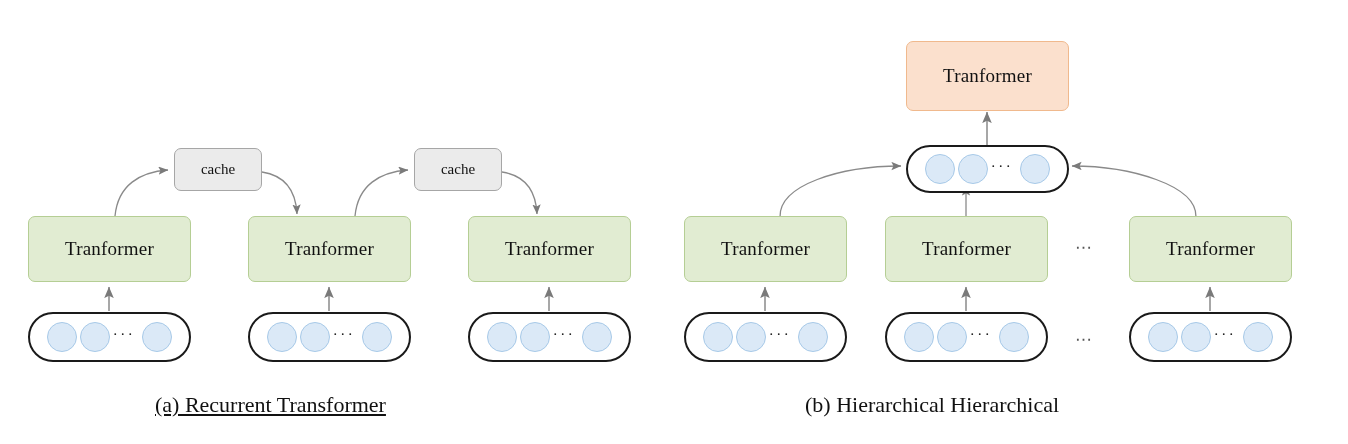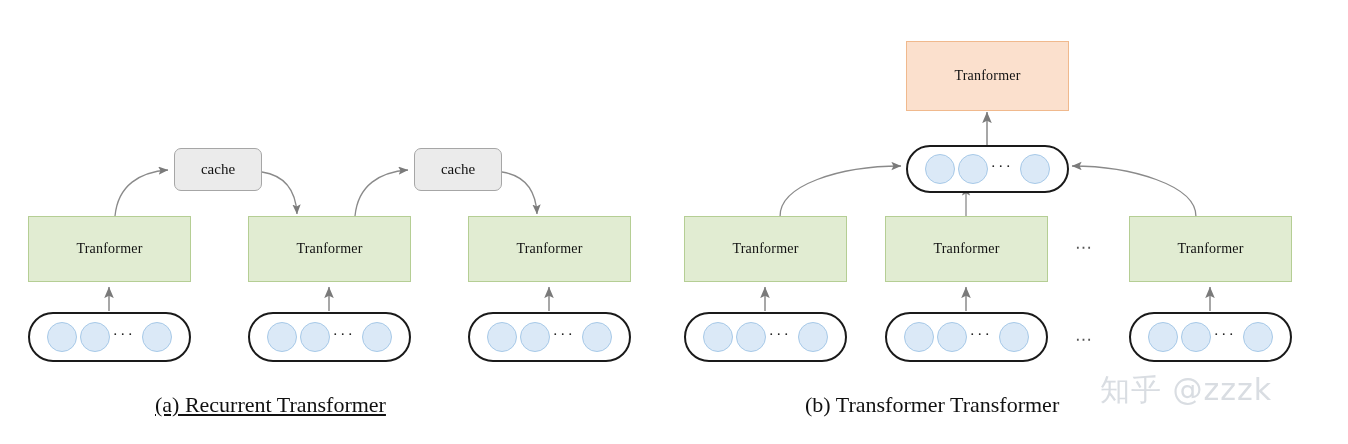--- a/index.html
+++ b/index.html
@@ -5,21 +5,21 @@
   html,body{margin:0;padding:0;background:#ffffff;}
   body{width:1348px;height:444px;overflow:hidden;
        font-family:"Liberation Serif","DejaVu Serif",serif;}
   #root{position:relative;width:1348px;height:444px;background:#fff;}
 
   .svg-layer{position:absolute;left:0;top:0;width:1348px;height:444px;}
 
   .node{position:absolute;box-sizing:border-box;display:flex;
         align-items:center;justify-content:center;}
 
-  .tbox{border-radius:0;font-size:14px;color:#111;letter-spacing:.2px;}
+  .tbox{border-radius:7px;font-size:19px;color:#111;letter-spacing:.2px;}
   .tbox.green{background:#e1ecd2;border:1.4px solid #b5ce94;}
   .tbox.orange{background:#fbe0cd;border:1.4px solid #f0b98d;}
   .cachebox{background:#ebebeb;border:1.6px solid #a6a6a6;border-radius:7px;
             font-size:15px;color:#111;}
 
   .capsule{border:2px solid #1a1a1a;border-radius:999px;background:#fff;
            display:flex;align-items:center;justify-content:center;gap:0px;}
   .dot{width:30px;height:30px;border-radius:50%;background:#dbe9f7;
        border:1.6px solid #a7c9e8;box-sizing:border-box;flex:0 0 auto;}
   .dot.sp{margin-left:3px;}
@@ -157,17 +157,16 @@
   <div class="node capsule" style="left:1129px;top:312px;width:163px;height:50px;">
     <span class="dot"></span>
     <span class="dot sp"></span>
     <span class="ell">···</span>
     <span class="dot last"></span>
   </div>
 
   <span class="ell-between" style="left:1075px;top:331px;">⋯</span>
 
   <div class="caption" style="left:155px;top:392px;text-decoration:underline;">(a)  Recurrent Transformer</div>
-  <div class="caption" style="left:805px;top:392px;">(b)  Transformer Transformer</div>
+  <div class="caption" style="left:805px;top:392px;">(b)  Hierarchical Hierarchical</div>
 
-  <div class="watermark" style="left:1100px;top:370px;">知乎 @zzzk</div>
 
 </div>
 
 </body></html>

